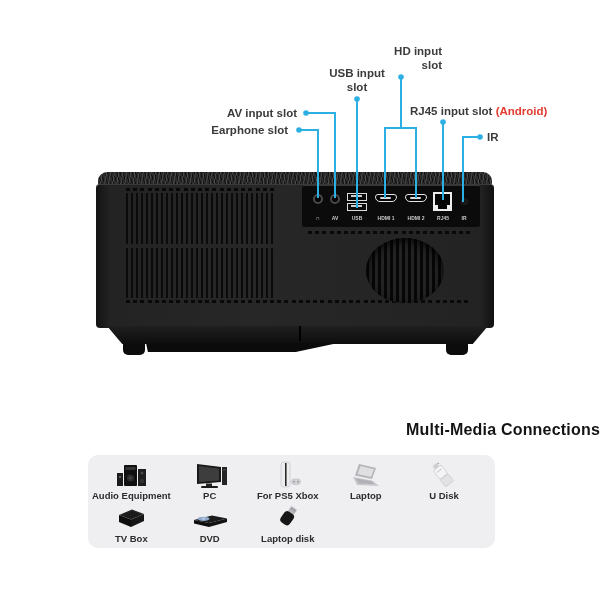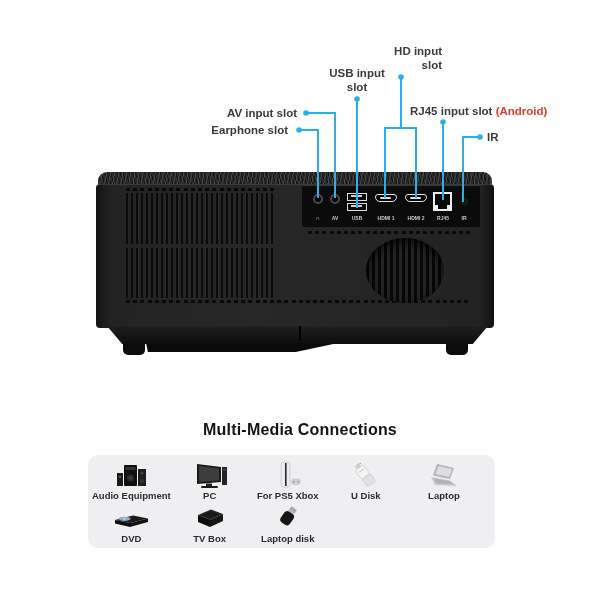--- a/index.html
+++ b/index.html
@@ -93,21 +93,21 @@
     position:absolute;left:146px;top:343px;width:192px;height:9px;background:#0b0b0b;
     clip-path:polygon(0 0,100% 0,78% 100%,1% 100%);
   }
   .foot{
     position:absolute;top:338px;width:22px;height:17px;background:#0c0c0c;
     border-radius:2px 2px 5px 5px;
   }
   .foot-l{left:123px;} .foot-r{left:446px;}
   
   .mm-title{
-    position:absolute;left:0;right:0;top:421px;text-align:center;
+    position:absolute;left:0;right:0;top:421px;text-align:right;
     font-size:16px;font-weight:bold;color:#141414;letter-spacing:.2px;
   }
   .mm-panel{
     position:absolute;left:88px;top:455px;width:407px;height:93px;
     background:#efeff1;border-radius:10px;
     display:grid;grid-template-columns:repeat(5,1fr);grid-template-rows:1fr 1fr;
     padding:4px 12px 2px 4px;box-sizing:border-box;
   }
   .dev{
     display:flex;flex-direction:column;align-items:center;justify-content:flex-end;
@@ -236,61 +236,61 @@
         <rect x="23.5" y="19" width="9" height="5.5" rx="2.7" fill="#d3d3d8" stroke="#b8b8bd" stroke-width="0.6"></rect>
         <circle cx="26" cy="21.7" r="1" fill="#9a9aa0"></circle>
         <circle cx="30" cy="21.7" r="1" fill="#9a9aa0"></circle>
       </svg>
       <div class="dev-label">For PS5 Xbox</div>
     </div>
 
 
     <div class="dev">
       <svg width="40" height="30" viewBox="0 0 40 30">
+        <polygon points="13,4 30,8 26,19 9,15.5" fill="#b4b4b9"></polygon>
+        <polygon points="14.5,6 28,9.2 25,17 11.5,14" fill="#dfdfe2"></polygon>
+        <polygon points="7,17 26,20.5 33,26 11,25" fill="#c7c7cc"></polygon>
+        <polygon points="9.5,18.3 25.5,21.3 29,24 13,23.4" fill="#b0b0b6"></polygon>
+      </svg>
+      <div class="dev-label">Laptop</div>
+    </div>
+
+    <div class="dev">
+      <svg width="40" height="30" viewBox="0 0 40 30">
         <path d="M12 5 l3 -2 M10 8 l3 -1" stroke="#9a9a9a" stroke-width="1" fill="none"></path>
         <g transform="rotate(-38 20 15)">
           <rect x="16.5" y="1" width="5" height="4" fill="#cfcfd2"></rect>
           <rect x="14" y="5" width="10" height="11" rx="2" fill="#f4f4f5" stroke="#c8c8cc" stroke-width="0.7"></rect>
           <rect x="14" y="16.5" width="10" height="9" rx="1.5" fill="#e2e2e5" stroke="#c8c8cc" stroke-width="0.7"></rect>
           <rect x="16" y="8" width="6" height="1.4" fill="#d3d3d6"></rect>
         </g>
       </svg>
       <div class="dev-label">U Disk</div>
     </div>
 
-    <div class="dev">
-      <svg width="40" height="30" viewBox="0 0 40 30">
-        <polygon points="13,4 30,8 26,19 9,15.5" fill="#b4b4b9"></polygon>
-        <polygon points="14.5,6 28,9.2 25,17 11.5,14" fill="#dfdfe2"></polygon>
-        <polygon points="7,17 26,20.5 33,26 11,25" fill="#c7c7cc"></polygon>
-        <polygon points="9.5,18.3 25.5,21.3 29,24 13,23.4" fill="#b0b0b6"></polygon>
-      </svg>
-      <div class="dev-label">Laptop</div>
-    </div>
-
+
+    <div class="dev">
+      <svg width="40" height="30" viewBox="0 0 40 30">
+        <polygon points="8,12 21,6.5 33,11 20,16.5" fill="#242424"></polygon>
+        <polygon points="8,12 20,16.5 20,24 8,19" fill="#0d0d0d"></polygon>
+        <polygon points="20,16.5 33,11 33,18 20,24" fill="#161616"></polygon>
+        <polygon points="11,12.2 21,8.2 30,11.4 20,15.4" fill="#1a1a1a"></polygon>
+      </svg>
+      <div class="dev-label">TV Box</div>
+    </div>
 
     <div class="dev">
       <svg width="40" height="30" viewBox="0 0 40 30">
         <polygon points="4,17 22,12.5 37,15.5 19,20" fill="#1a1a1a"></polygon>
         <polygon points="4,17 19,20 19,24 4,20.5" fill="#0c0c0c"></polygon>
         <polygon points="19,20 37,15.5 37,19 19,24" fill="#121212"></polygon>
         <ellipse cx="13.5" cy="15.8" rx="6" ry="2.1" fill="#8fa9cc"></ellipse>
         <ellipse cx="13.5" cy="15.8" rx="1.6" ry="0.6" fill="#dfe6ef"></ellipse>
       </svg>
       <div class="dev-label">DVD</div>
-    </div>
-
-    <div class="dev">
-      <svg width="40" height="30" viewBox="0 0 40 30">
-        <polygon points="8,12 21,6.5 33,11 20,16.5" fill="#242424"></polygon>
-        <polygon points="8,12 20,16.5 20,24 8,19" fill="#0d0d0d"></polygon>
-        <polygon points="20,16.5 33,11 33,18 20,24" fill="#161616"></polygon>
-        <polygon points="11,12.2 21,8.2 30,11.4 20,15.4" fill="#1a1a1a"></polygon>
-      </svg>
-      <div class="dev-label">TV Box</div>
     </div>
 
     <div class="dev">
       <svg width="40" height="30" viewBox="0 0 40 30">
         <g transform="rotate(35 20 14)">
           <rect x="16.5" y="3" width="7" height="6" rx="1" fill="#b6b6bb"></rect>
           <rect x="17.8" y="4.2" width="1.6" height="1.6" fill="#8f8f94"></rect>
           <rect x="20.6" y="4.2" width="1.6" height="1.6" fill="#8f8f94"></rect>
           <rect x="14.5" y="9" width="11" height="13" rx="3.5" fill="#161616"></rect>
         </g>

